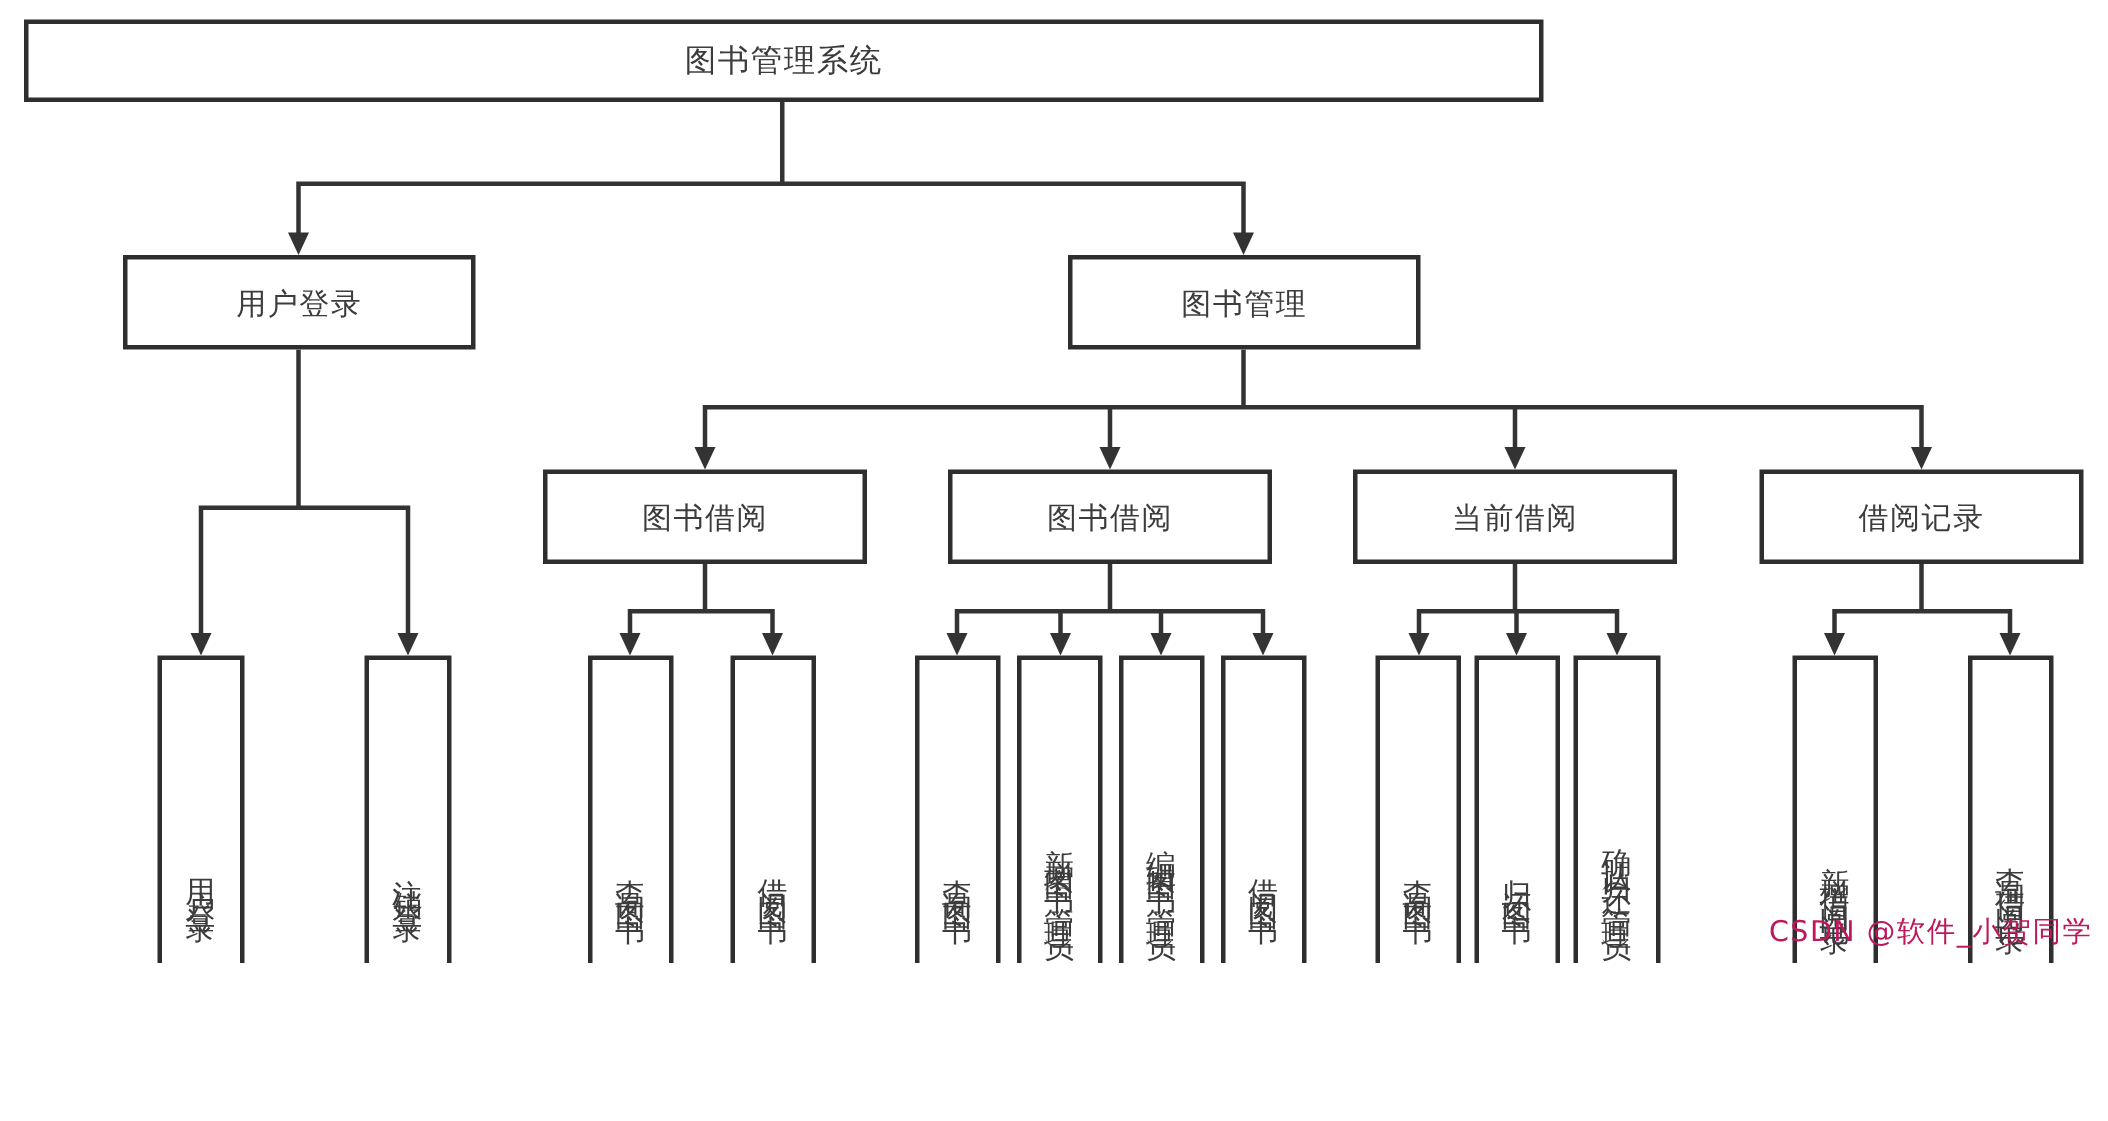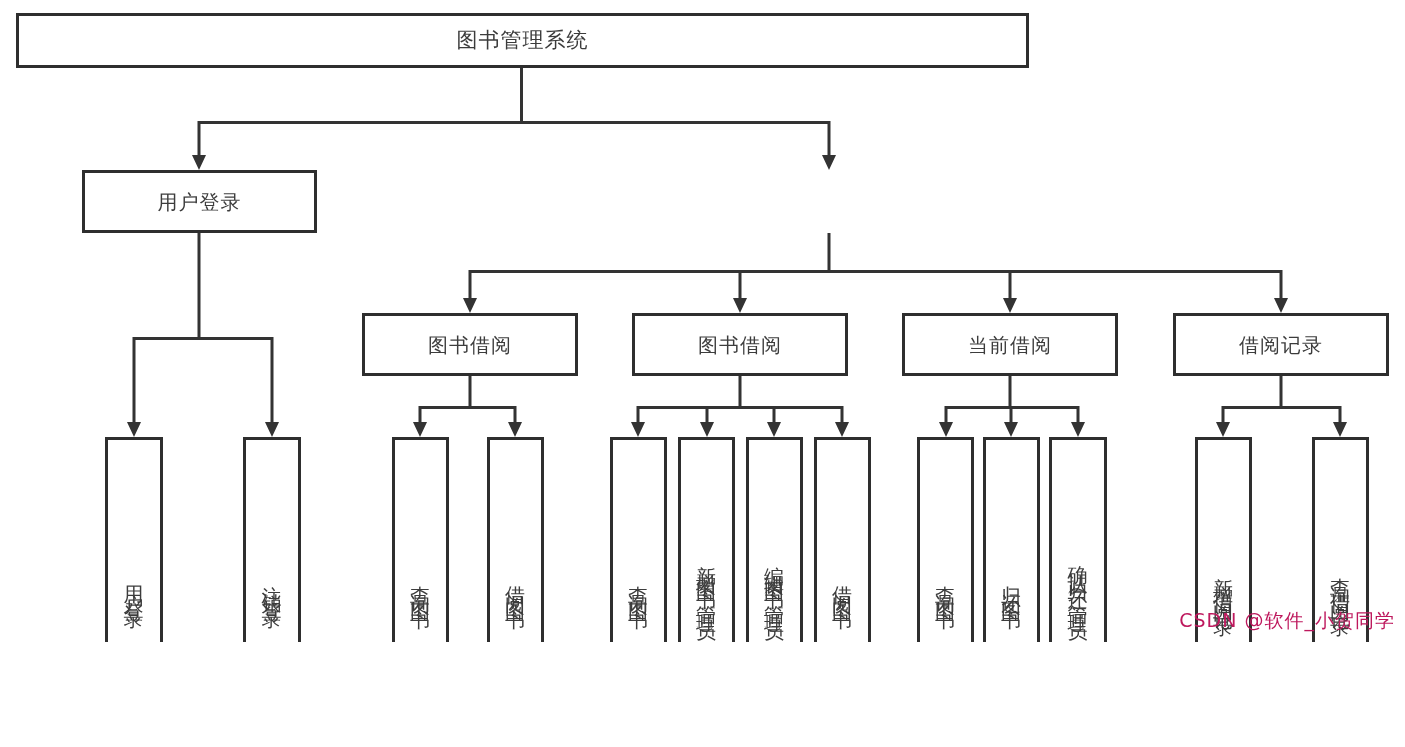--- a/index.html
+++ b/index.html
@@ -151,20 +151,21 @@
       <polygon points="1004,422 1018,422 1011,437"></polygon>
       <polygon points="1071,422 1085,422 1078,437"></polygon>
       <polygon points="1216,422 1230,422 1223,437"></polygon>
       <polygon points="1333,422 1347,422 1340,437"></polygon>
     </g>
   </svg>
 
   <div id="n-root" class="node hbox root">图书管理系统</div>
 
   <div id="n-login" class="node hbox">用户登录</div>
+  <div id="n-bookmgmt" class="node hbox">图书管理</div>
 
   <div id="n-newbook" class="node hbox">图书借阅</div>
   <div id="n-borrow" class="node hbox">图书借阅</div>
   <div id="n-current" class="node hbox">当前借阅</div>
   <div id="n-records" class="node hbox">借阅记录</div>
 
   <div id="l-userlogin" class="node vbox">用户登录</div>
   <div id="l-logout" class="node vbox">注销登录</div>
 
   <div id="l-query1" class="node vbox">查询图书</div>

